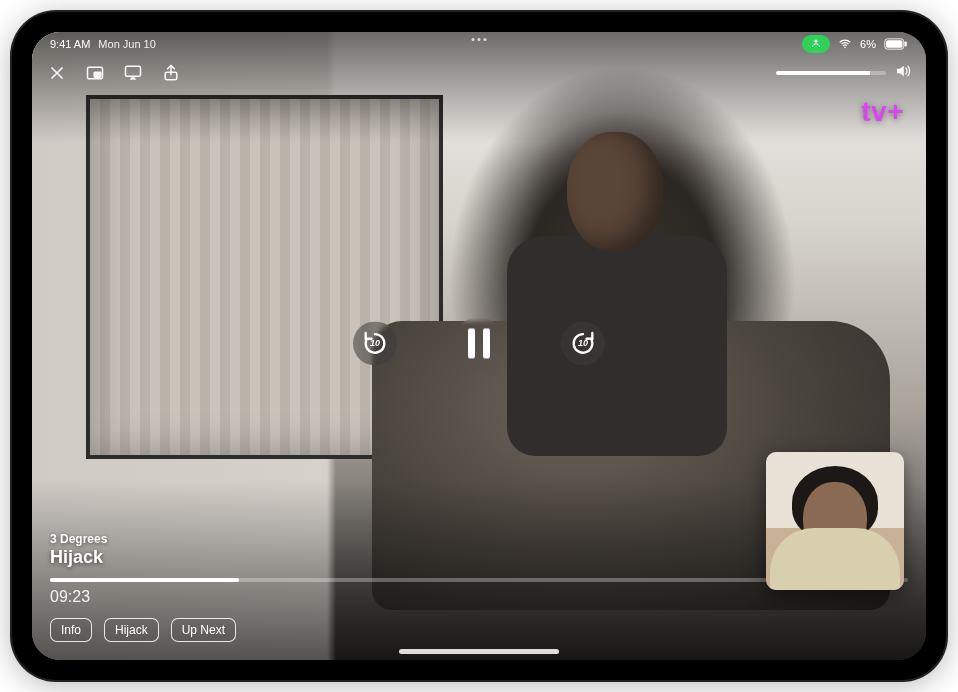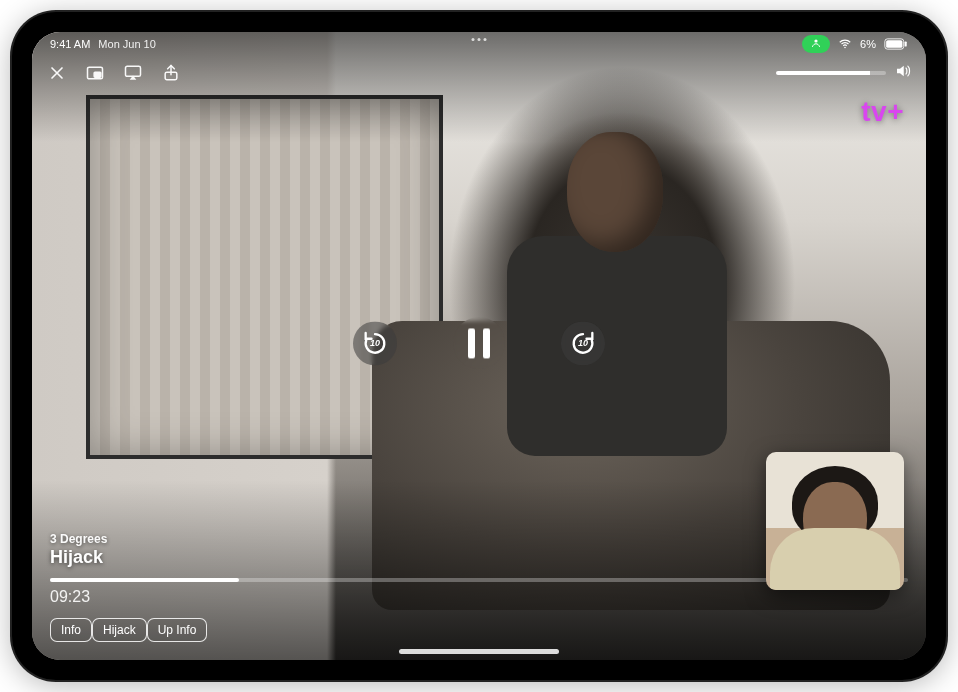--- a/index.html
+++ b/index.html
@@ -140,21 +140,21 @@
     flex:1; height:4px; border-radius:2px; position:relative;
     background: rgba(255,255,255,.3);
     cursor:pointer;
   }
   .scrub .fill {
     position:absolute; left:0; top:0; bottom:0; width:22%;
     background:#fff; border-radius:2px;
   }
   .elapsed { font-size:16px; opacity:.9; margin-top:6px; }
 
-  .pill-row { display:flex; gap:0; margin-top:12px; }
+  .pill-row { display:flex; gap:12px; margin-top:12px; }
   .pill {
     border:1px solid rgba(255,255,255,.85);
     border-radius: 7px;
     padding: 4px 10px;
     font-size: 12px; font-weight:500;
     background: rgba(0,0,0,.05);
     cursor:pointer;
   }
 
   
@@ -345,19 +345,19 @@
       </div>
       <div class="scrub-row">
         <div class="scrub">
           <div class="fill"></div>
         </div>
       </div>
       <div class="elapsed">09:23</div>
       <div class="pill-row">
         <div class="pill">Info</div>
         <div class="pill">Hijack</div>
-        <div class="pill">Up Info</div>
+        <div class="pill">Up Next</div>
       </div>
     </div>
 
     <div class="home-indicator"></div>
   </div>
 </div>
 
 </body></html>

